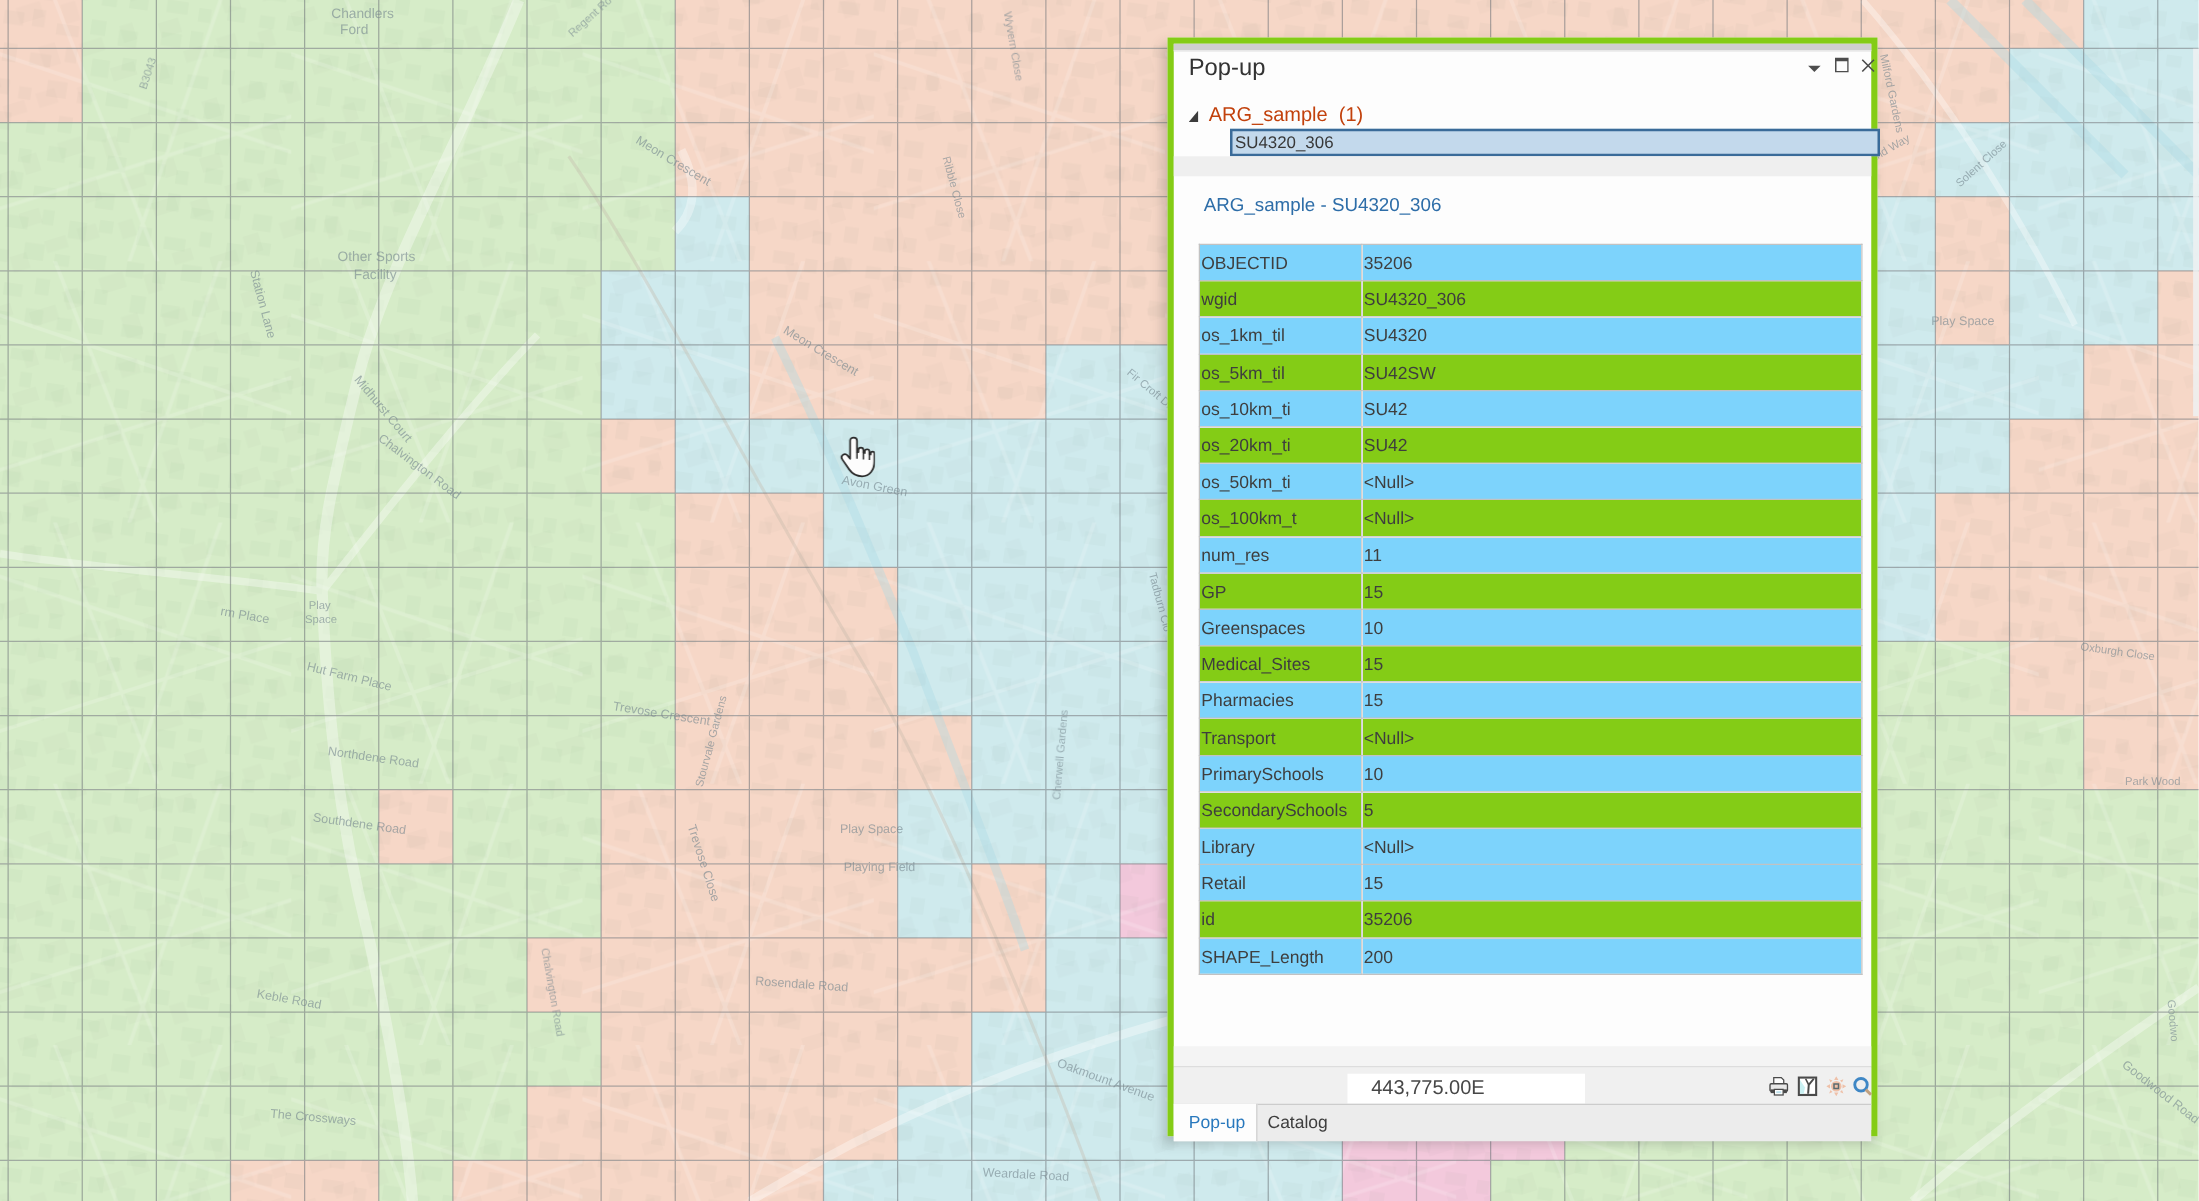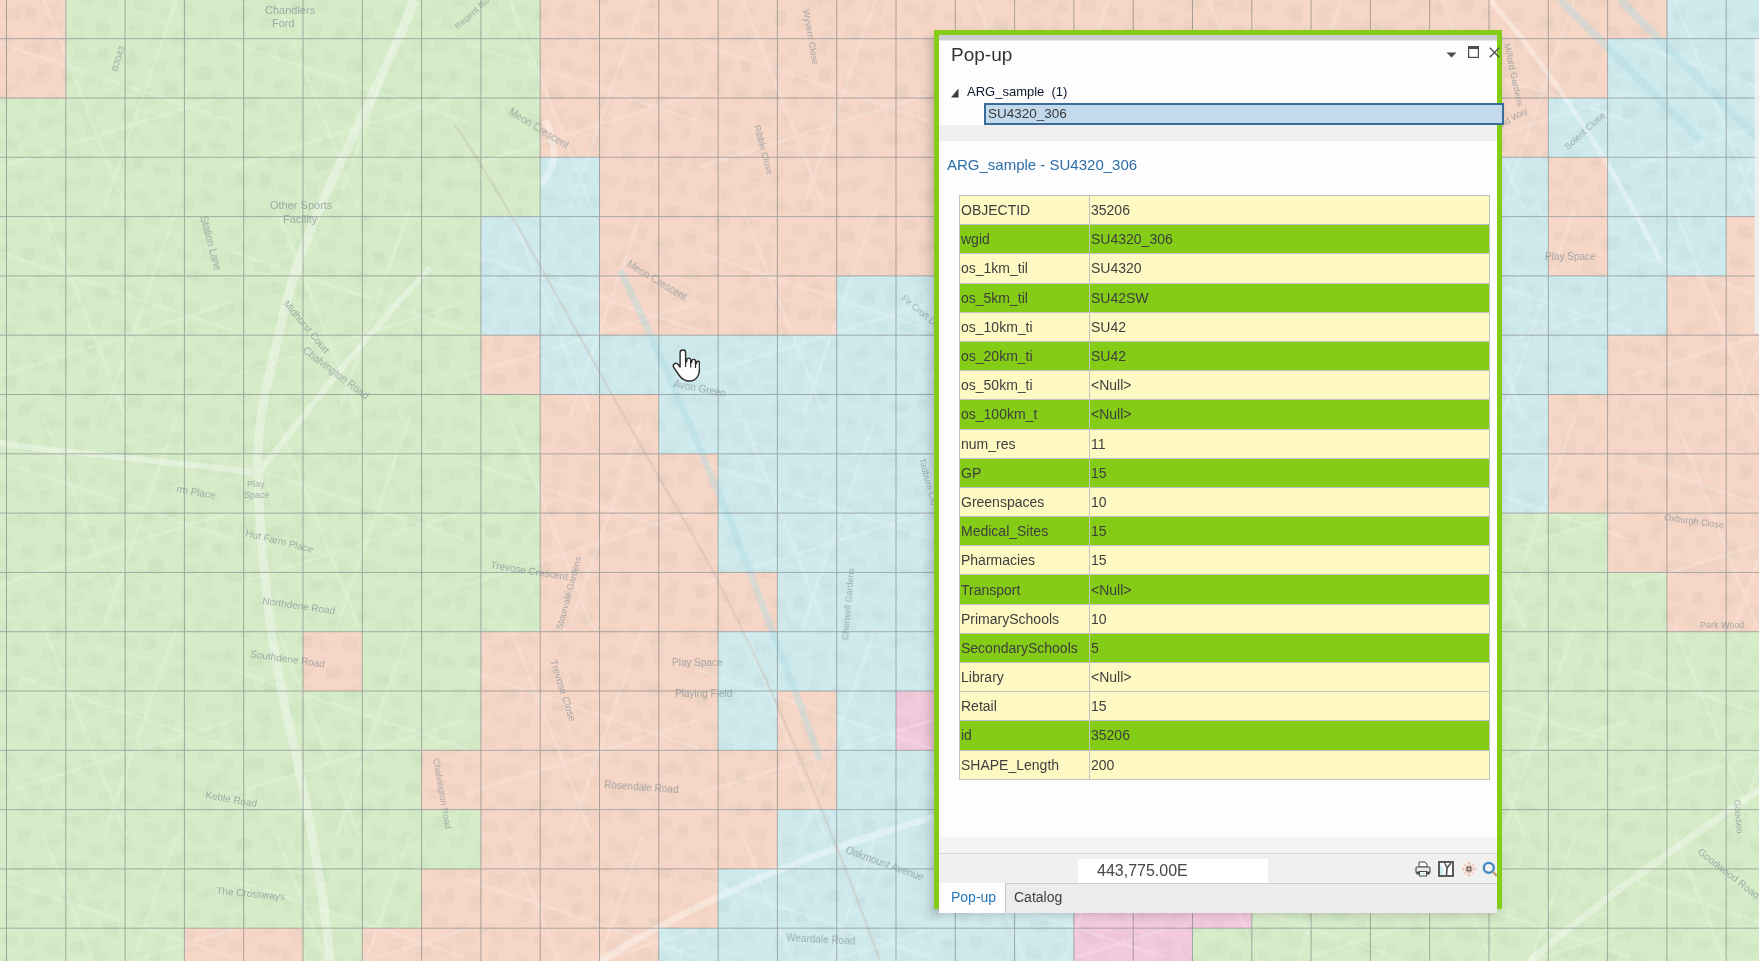--- a/index.html
+++ b/index.html
@@ -1,28 +1,28 @@
 <!DOCTYPE html>
 <html><head><meta charset="utf-8"><style>
 *{margin:0;padding:0;box-sizing:border-box}
 html,body{width:1759px;height:961px;overflow:hidden;font-family:"Liberation Sans",sans-serif}
 #map{position:absolute;left:0;top:0}
 #panel{position:absolute;left:934px;top:30px;width:568px;height:879px;background:#fdfdfd;border:5px solid #84cc16;box-shadow:-4px 5px 9px rgba(60,60,60,.25)}
 #grab{position:absolute;left:0;top:0;right:0;height:6px;background:#cfcfcf;border-bottom:1px solid #e8e8e8}
 #title{position:absolute;left:12px;top:9px;font-size:19px;color:#333}
 .ticon{position:absolute;top:10px;width:14px;height:14px}
-#tree{position:absolute;left:28px;top:49px;font-size:13px;color:#0f172a}
+#tree{position:absolute;left:28px;top:49px;font-size:16px;color:#c2410c}
 #tri{position:absolute;left:12px;top:53px}
 #sel{position:absolute;left:45px;top:68px;width:520px;height:22px;background:#c3d9ec;border:2px solid #3a6b99;font-size:13.5px;color:#383838;line-height:18px;padding-left:2px}
 #band{position:absolute;left:0;top:90px;width:100%;height:16px;background:#efefef}
-#head{position:absolute;left:8px;top:121px;font-size:15px;color:#2d6da8}
+#head{position:absolute;left:24px;top:121px;font-size:15px;color:#2d6da8}
 #tblw{position:absolute;left:20px;top:160px}
 table{border-collapse:collapse;table-layout:fixed;width:531px;font-size:14px;color:#3e3e3e}
 td{height:29.2px;border:1px solid #c2c2c2;padding:0 0 0 1px;background:#84cc16;overflow:hidden;white-space:nowrap}
-tr.g td{background:#fef9c3}
+tr.g td{background:#7dd3fc}
 td.k{width:130px}
 #fsep{position:absolute;left:0;top:818px;width:100%;height:1px;background:#d4d4d4}
 #fbar{position:absolute;left:0;top:819px;width:100%;height:29px;background:#f0f0f0}
 #coord{position:absolute;left:139px;top:824px;width:190px;height:24px;background:#fff;font-size:16px;color:#474747;line-height:23px;padding-left:19px}
 #tabs{position:absolute;left:0;top:848px;width:100%;height:30px;background:#ececec;border-top:1px solid #cccccc}
 #tab1{position:absolute;left:0;top:848px;width:67px;height:30px;background:#fdfdfd;border-right:1px solid #c9c9c9;color:#2878bd;font-size:14px;line-height:28px;padding-left:12px}
 #tab2{position:absolute;left:75px;top:848px;color:#3e3e3e;font-size:14px;line-height:28px;height:47px}
 .fic{position:absolute;top:826px;width:16px;height:16px}
 </style></head><body>
 <svg id="map" width="1759" height="961">

